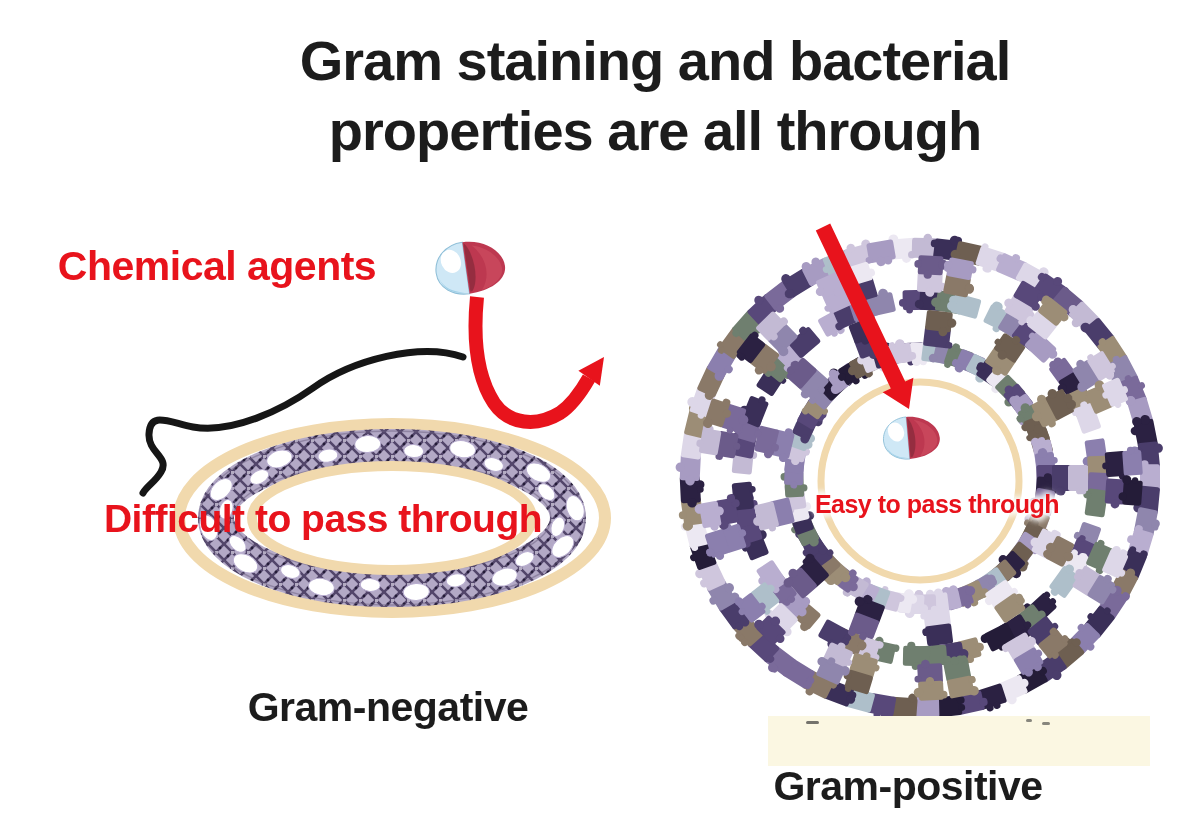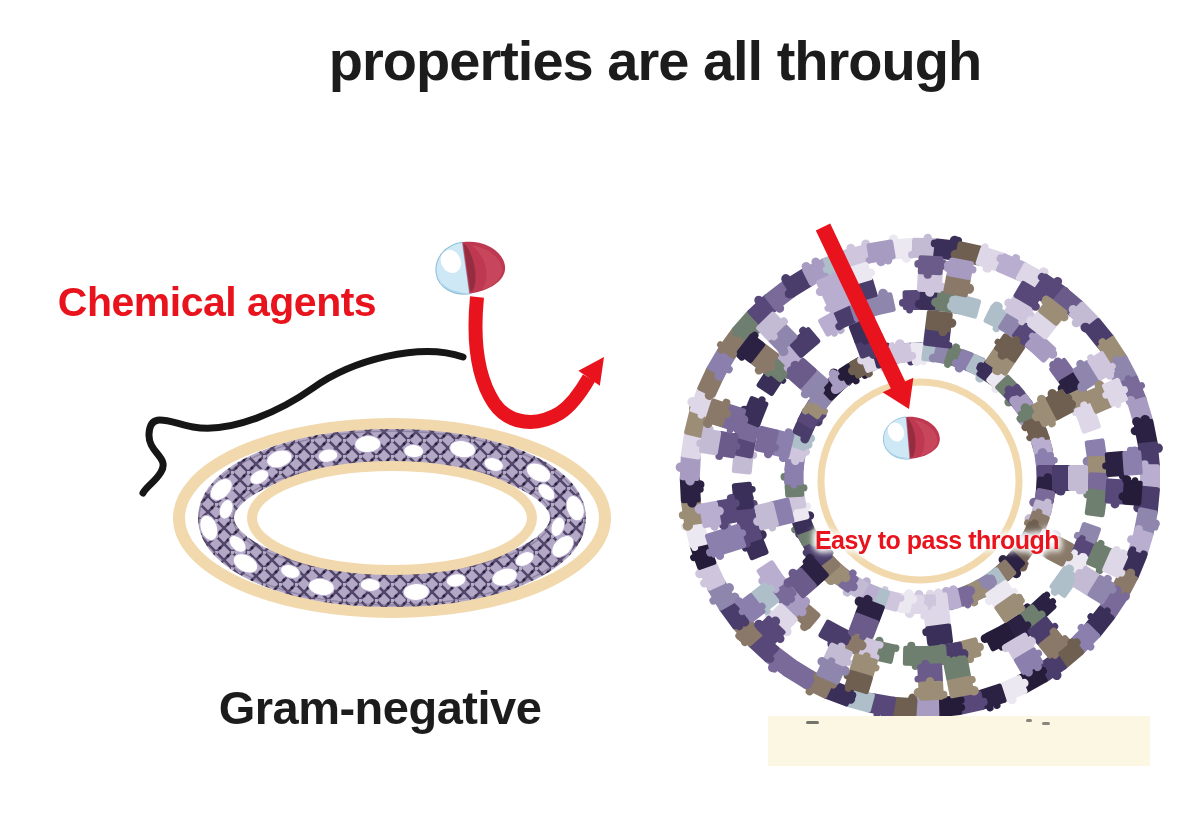--- a/index.html
+++ b/index.html
@@ -8,27 +8,27 @@
     font-family:"Liberation Sans","DejaVu Sans",sans-serif;
   }
   .canvas svg{position:absolute;left:0;top:0;z-index:1;}
   .lbl{position:absolute;z-index:2;white-space:nowrap;transform:translate(-50%,-50%);
        font-weight:bold;letter-spacing:-0.5px;}
   .title{
     position:absolute;z-index:2;left:110px;top:26px;width:1090px;text-align:center;
     font-weight:bold;font-size:56px;line-height:70px;color:var(--text-black,#1c1c1c);
     letter-spacing:-1px;
   }
-  .red{color:var(--accent-red,#e8131c);margin-top:36px;}
+  .red{color:var(--accent-red,#e8131c);}
   .black{color:var(--text-black,#1c1c1c);}
   .chem{left:217px;top:266px;font-size:41px;}
   .difficult{left:323px;top:519px;font-size:39px;}
   .easy{left:937px;top:504px;font-size:25px;
         text-shadow:0 0 7px #fff,0 0 7px #fff,2px 2px 6px #fff,-2px -2px 6px #fff,0 0 12px #fff;}
-  .gneg{left:380px;top:707px;font-size:47px;}
+  .gneg{left:388px;top:707px;font-size:41px;}
   .gpos{left:908px;top:786px;font-size:41px;}
 </style>
 </head>
 <body>
 
 <div class="canvas">
 
   <svg width="1200" height="836" viewBox="0 0 1200 836">
     <defs>
       <pattern id="meshPat" patternUnits="userSpaceOnUse" width="16" height="16">
@@ -1543,19 +1543,22 @@
 
     <g transform="translate(466 268) rotate(-8) scale(1.08)">
         <use href="#pill"></use>
       </g>
     <g transform="translate(908 438) rotate(-5) scale(0.88)">
         <use href="#pill"></use>
       </g>
   </svg>
 
   <div class="title">
+    <div>Gram staining and bacterial</div>
     <div>properties are all through</div>
   </div>
 
   <div class="lbl red chem">Chemical agents</div>
+  <div class="lbl red difficult">Difficult to pass through</div>
   <div class="lbl red easy">Easy to pass through</div>
   <div class="lbl black gneg">Gram-negative</div>
+  <div class="lbl black gpos">Gram-positive</div>
 </div>
 
 </body></html>

